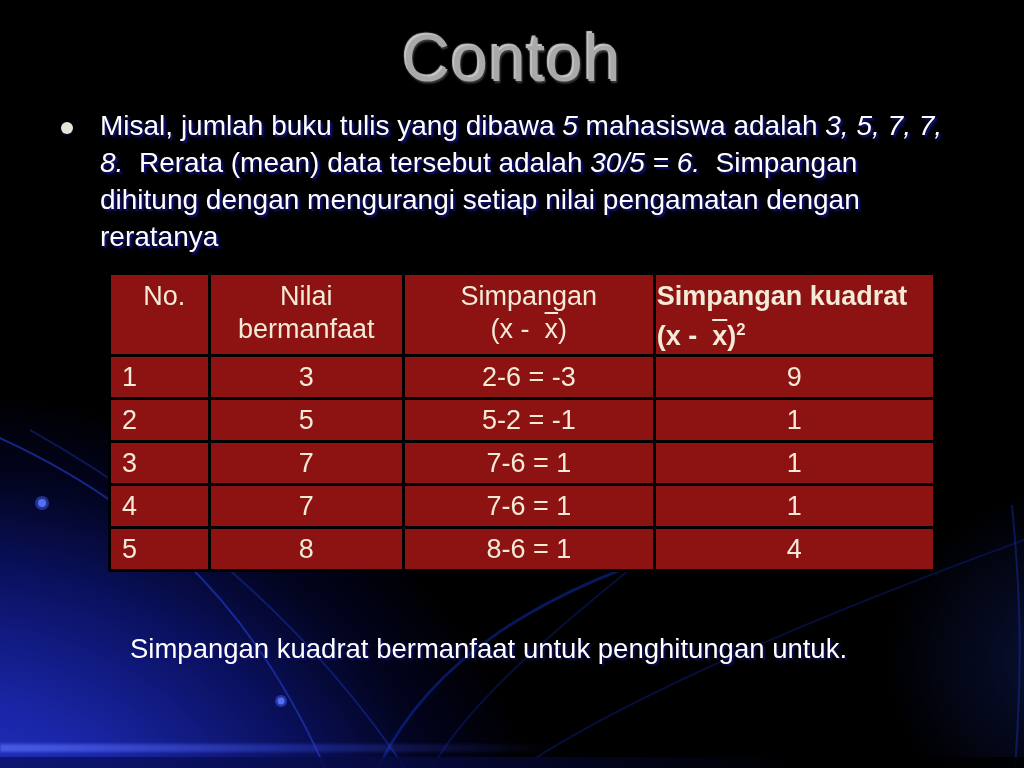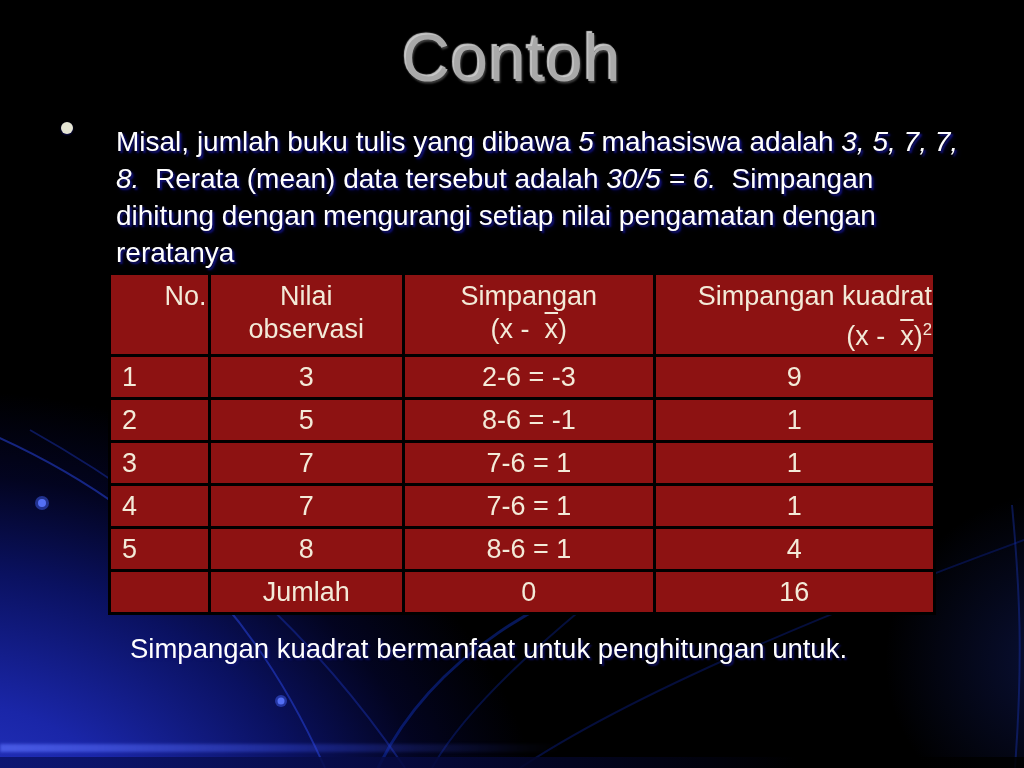--- a/index.html
+++ b/index.html
@@ -30,21 +30,21 @@
     text-align:center;font-size:66px;font-weight:400;letter-spacing:1px;
     color:#a9a9a9;
     text-shadow:-2px -2px 1px rgba(235,235,235,0.85), 1px 2px 2px rgba(70,70,70,0.9);
   }
   
   .bullet-dot{
     position:absolute;left:61px;top:122px;width:12px;height:12px;border-radius:50%;
     background:#e6e6d4;box-shadow:0 1px 2px rgba(20,20,110,0.8);
   }
   .bullet-para{
-    position:absolute;left:100px;top:107px;width:900px;margin:16px;
+    position:absolute;left:100px;top:107px;width:900px;margin:0;
     font-size:28px;line-height:37px;color:#fff;
     text-shadow:2px 2px 2px #12127a, 3px 3px 5px rgba(10,10,90,0.55);
   }
   .it{font-style:italic;}
   
   .data-table{
     position:absolute;left:108px;top:272px;width:828px;
     border-collapse:collapse;table-layout:fixed;
     background:#8d1212;color:#f3ead8;font-size:27px;
   }
@@ -88,74 +88,68 @@
   <div class="bg-bottom"></div>
 
   <h1 class="title">Contoh</h1>
 
   <span class="bullet-dot"></span>
   <p class="bullet-para"><span>Misal, jumlah buku tulis yang dibawa </span><span class="it">5</span><span> mahasiswa adalah </span><span class="it">3, 5, 7, 7,</span><br><span class="it">8.</span><span>&nbsp; Rerata (mean) data tersebut adalah </span><span class="it">30/5 = 6.</span><span>&nbsp; Simpangan</span><br><span>dihitung dengan mengurangi setiap nilai pengamatan dengan</span><br><span>reratanya</span></p>
 
   <table class="data-table">
     <thead>
       <tr>
-          <th style="width: 10.7%; text-align: right; padding-left: 11px;">
+          <th style="width: 10.7%; text-align: center; padding-left: 11px;">
             <div>No.</div>
           </th>
           <th style="width: 23.8%; text-align: center;">
             <div>Nilai</div>
-            <div>observasi</div>
+            <div>bermanfaat</div>
           </th>
           <th style="width: 30.9%; text-align: center;">
             <div>Simpangan</div>
             <div>(x - &nbsp;<span class="xbar">x</span>)</div>
           </th>
-          <th style="width: 34.6%; text-align: right;">
+          <th style="width: 34.6%; text-align: left; font-weight: bold;">
             <div>Simpangan kuadrat</div>
             <div>(x - &nbsp;<span class="xbar">x</span>)<sup>2</sup></div>
           </th>
         </tr>
     </thead>
     <tbody>
         <tr>
           <td class="c-left">1</td>
           <td class="c-center">3</td>
           <td class="c-center">2-6 = -3</td>
           <td class="c-center">9</td>
         </tr>
         <tr>
           <td class="c-left">2</td>
           <td class="c-center">5</td>
-          <td class="c-center">8-6 = -1</td>
+          <td class="c-center">5-2 = -1</td>
           <td class="c-center">1</td>
         </tr>
         <tr>
           <td class="c-left">3</td>
           <td class="c-center">7</td>
           <td class="c-center">7-6 = 1</td>
           <td class="c-center">1</td>
         </tr>
         <tr>
           <td class="c-left">4</td>
           <td class="c-center">7</td>
           <td class="c-center">7-6 = 1</td>
           <td class="c-center">1</td>
         </tr>
         <tr>
           <td class="c-left">5</td>
           <td class="c-center">8</td>
           <td class="c-center">8-6 = 1</td>
           <td class="c-center">4</td>
         </tr>
-        <tr>
-          <td class="c-left"></td>
-          <td class="c-center">Jumlah</td>
-          <td class="c-center">0</td>
-          <td class="c-center">16</td>
-        </tr>
       </tbody>
   </table>
 
   <div class="footer">
       <div>Simpangan kuadrat bermanfaat untuk penghitungan untuk.</div>
     </div>
 
 </div>
 
 </body></html>

